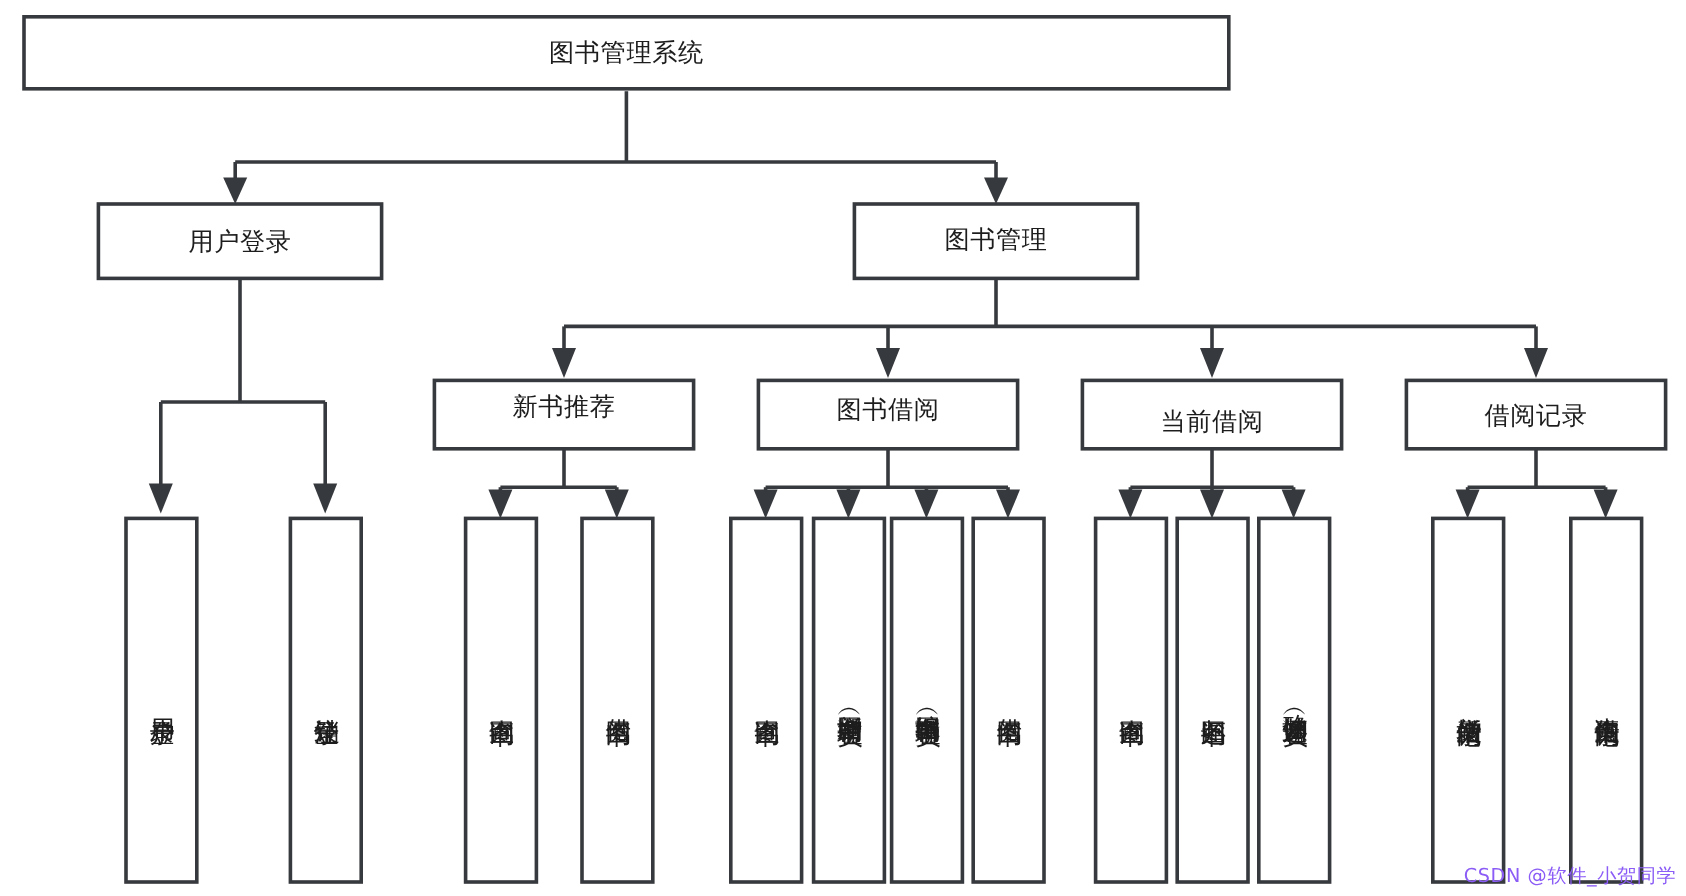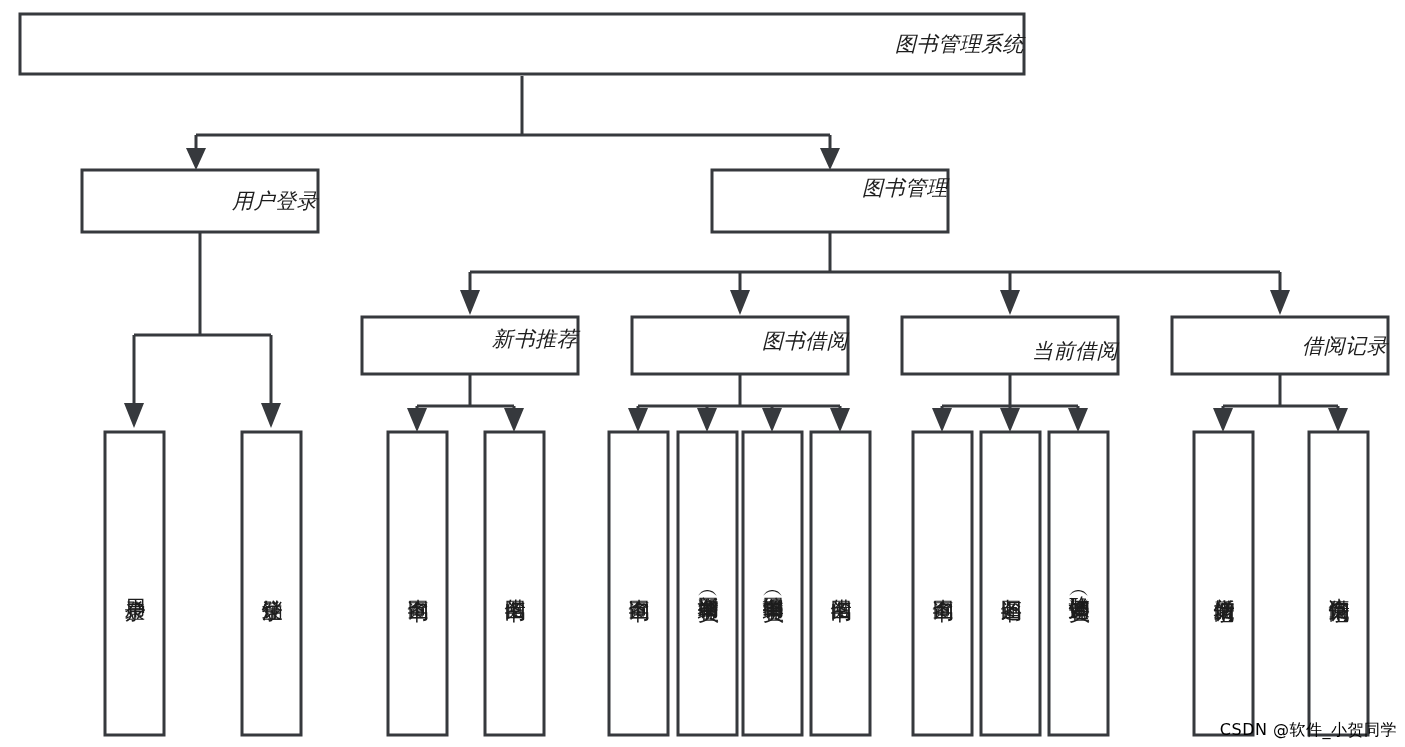--- a/index.html
+++ b/index.html
@@ -56,38 +56,37 @@
     line-height: 1.02;
     color: #1d1d1d;
     letter-spacing: 1px;
     white-space: nowrap;
     text-align: center;
   }
   .htext-wrap {
     position: absolute;
     display: flex;
     align-items: center;
-    justify-content: flex-end;
+    justify-content: center;
     pointer-events: none;
-    font-style: italic;
   }
   .htext {
     font-family: "DejaVu Sans", "Liberation Sans", sans-serif;
     font-size: 21px;
     color: #1d1d1d;
     white-space: nowrap;
     letter-spacing: 0.5px;
   }
   .watermark {
     position: absolute;
     right: 8px;
     bottom: 6px;
     font-family: "DejaVu Sans", "Liberation Sans", sans-serif;
     font-size: 16px;
-    color: #000000;
+    color: #8b5cf6;
     white-space: nowrap;
     letter-spacing: 0.5px;
   }
 </style>
 </head>
 <body>
 
 <div id="diagram-root">
 
   <svg class="diagram-canvas" viewBox="0 0 1405 747">
@@ -194,21 +193,21 @@
     <rect class="node-box" x="1309" y="432" width="59" height="303"></rect>
   </svg>
 
   <div class="htext-wrap" style="left:20px; top:14px; width:1004px; height:60px;">
     <span class="htext">图书管理系统</span>
   </div>
 
   <div class="htext-wrap" style="left:82px; top:170px; width:236px; height:62px;">
     <span class="htext">用户登录</span>
   </div>
-  <div class="htext-wrap" style="left:712px; top:158px; width:236px; height:59px;">
+  <div class="htext-wrap" style="left:712px; top:170px; width:236px; height:59px;">
     <span class="htext">图书管理</span>
   </div>
 
   <div class="htext-wrap" style="left:362px; top:317px; width:216px; height:44px;">
     <span class="htext">新书推荐</span>
   </div>
   <div class="htext-wrap" style="left:632px; top:317px; width:216px; height:47px;">
     <span class="htext">图书借阅</span>
   </div>
   <div class="htext-wrap" style="left:902px; top:317px; width:216px; height:68px;">

